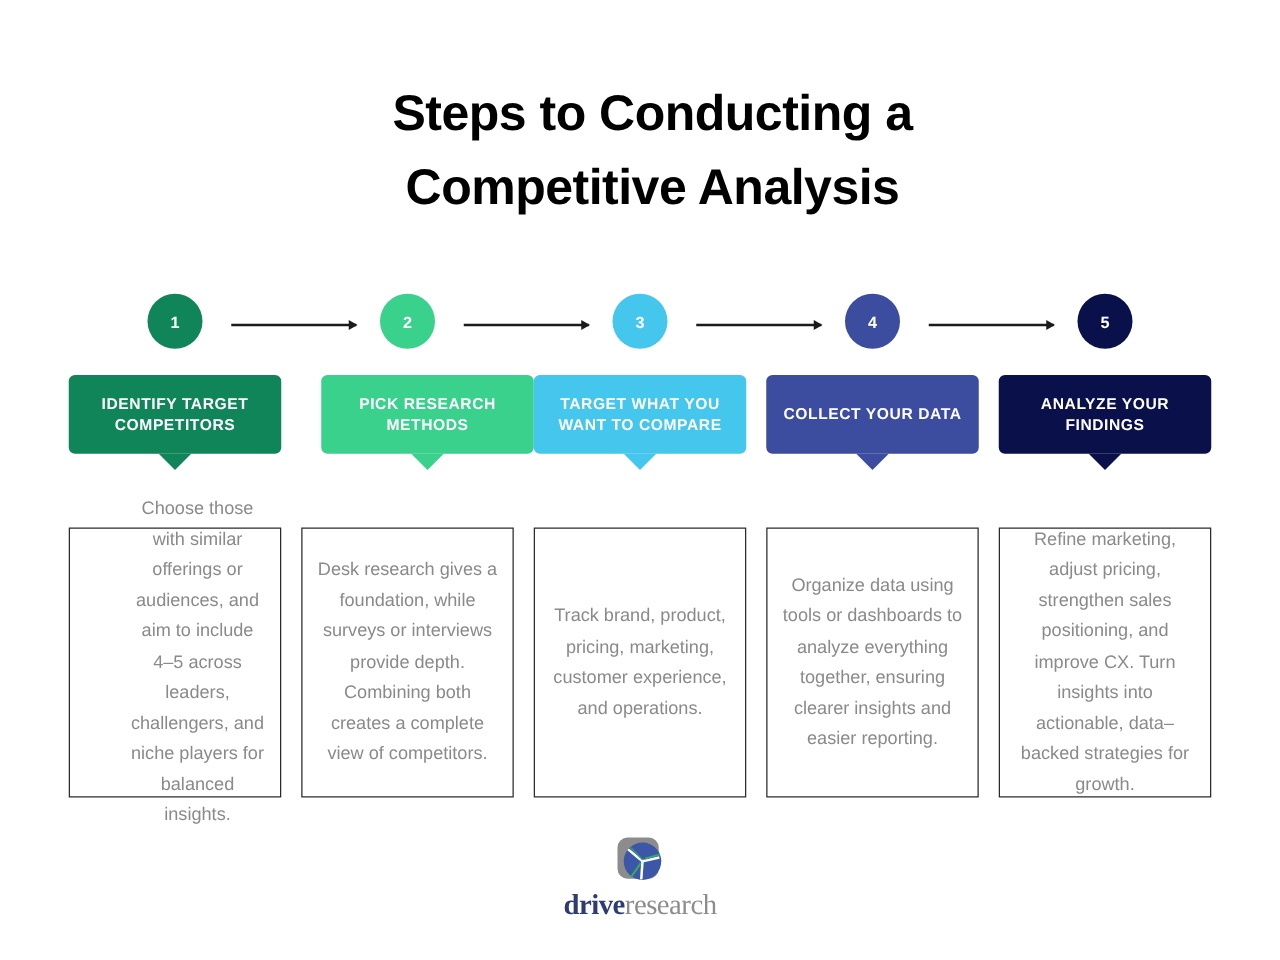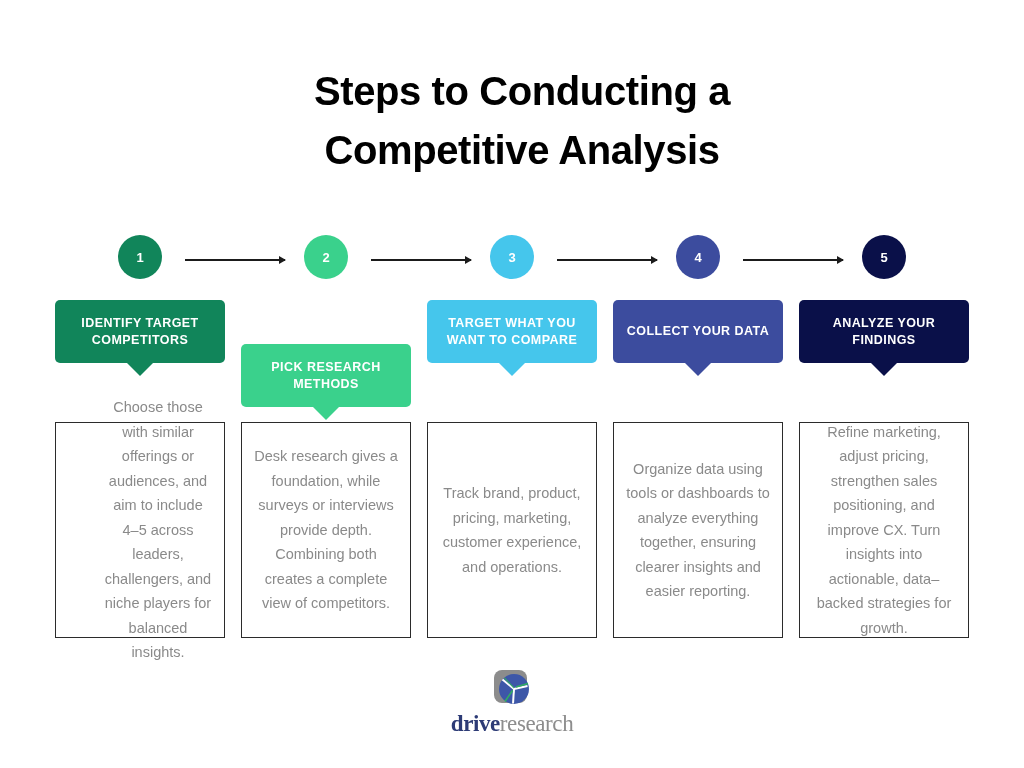--- a/index.html
+++ b/index.html
@@ -240,21 +240,21 @@
       <span>5</span>
     </div>
   </div>
 </div>
 
 <div class="banners">
   <div class="banner" style="left: 0px; background: rgb(17, 133, 90);">
     <span class="banner-label">IDENTIFY TARGET COMPETITORS</span>
     <span class="tail" style="border-top: 13px solid rgb(17, 133, 90);"></span>
   </div>
-  <div class="banner" style="left: 186px; background: rgb(58, 209, 140); margin-top: 44px;">
+  <div class="banner" style="left: 202px; background: rgb(58, 209, 140);">
     <span class="banner-label">PICK RESEARCH METHODS</span>
     <span class="tail" style="border-top: 13px solid rgb(58, 209, 140);"></span>
   </div>
   <div class="banner" style="left: 372px; background: rgb(69, 198, 236);">
     <span class="banner-label">TARGET WHAT YOU WANT TO COMPARE</span>
     <span class="tail" style="border-top: 13px solid rgb(69, 198, 236);"></span>
   </div>
   <div class="banner" style="left: 558px; background: rgb(60, 76, 158);">
     <span class="banner-label">COLLECT YOUR DATA</span>
     <span class="tail" style="border-top: 13px solid rgb(60, 76, 158);"></span>

